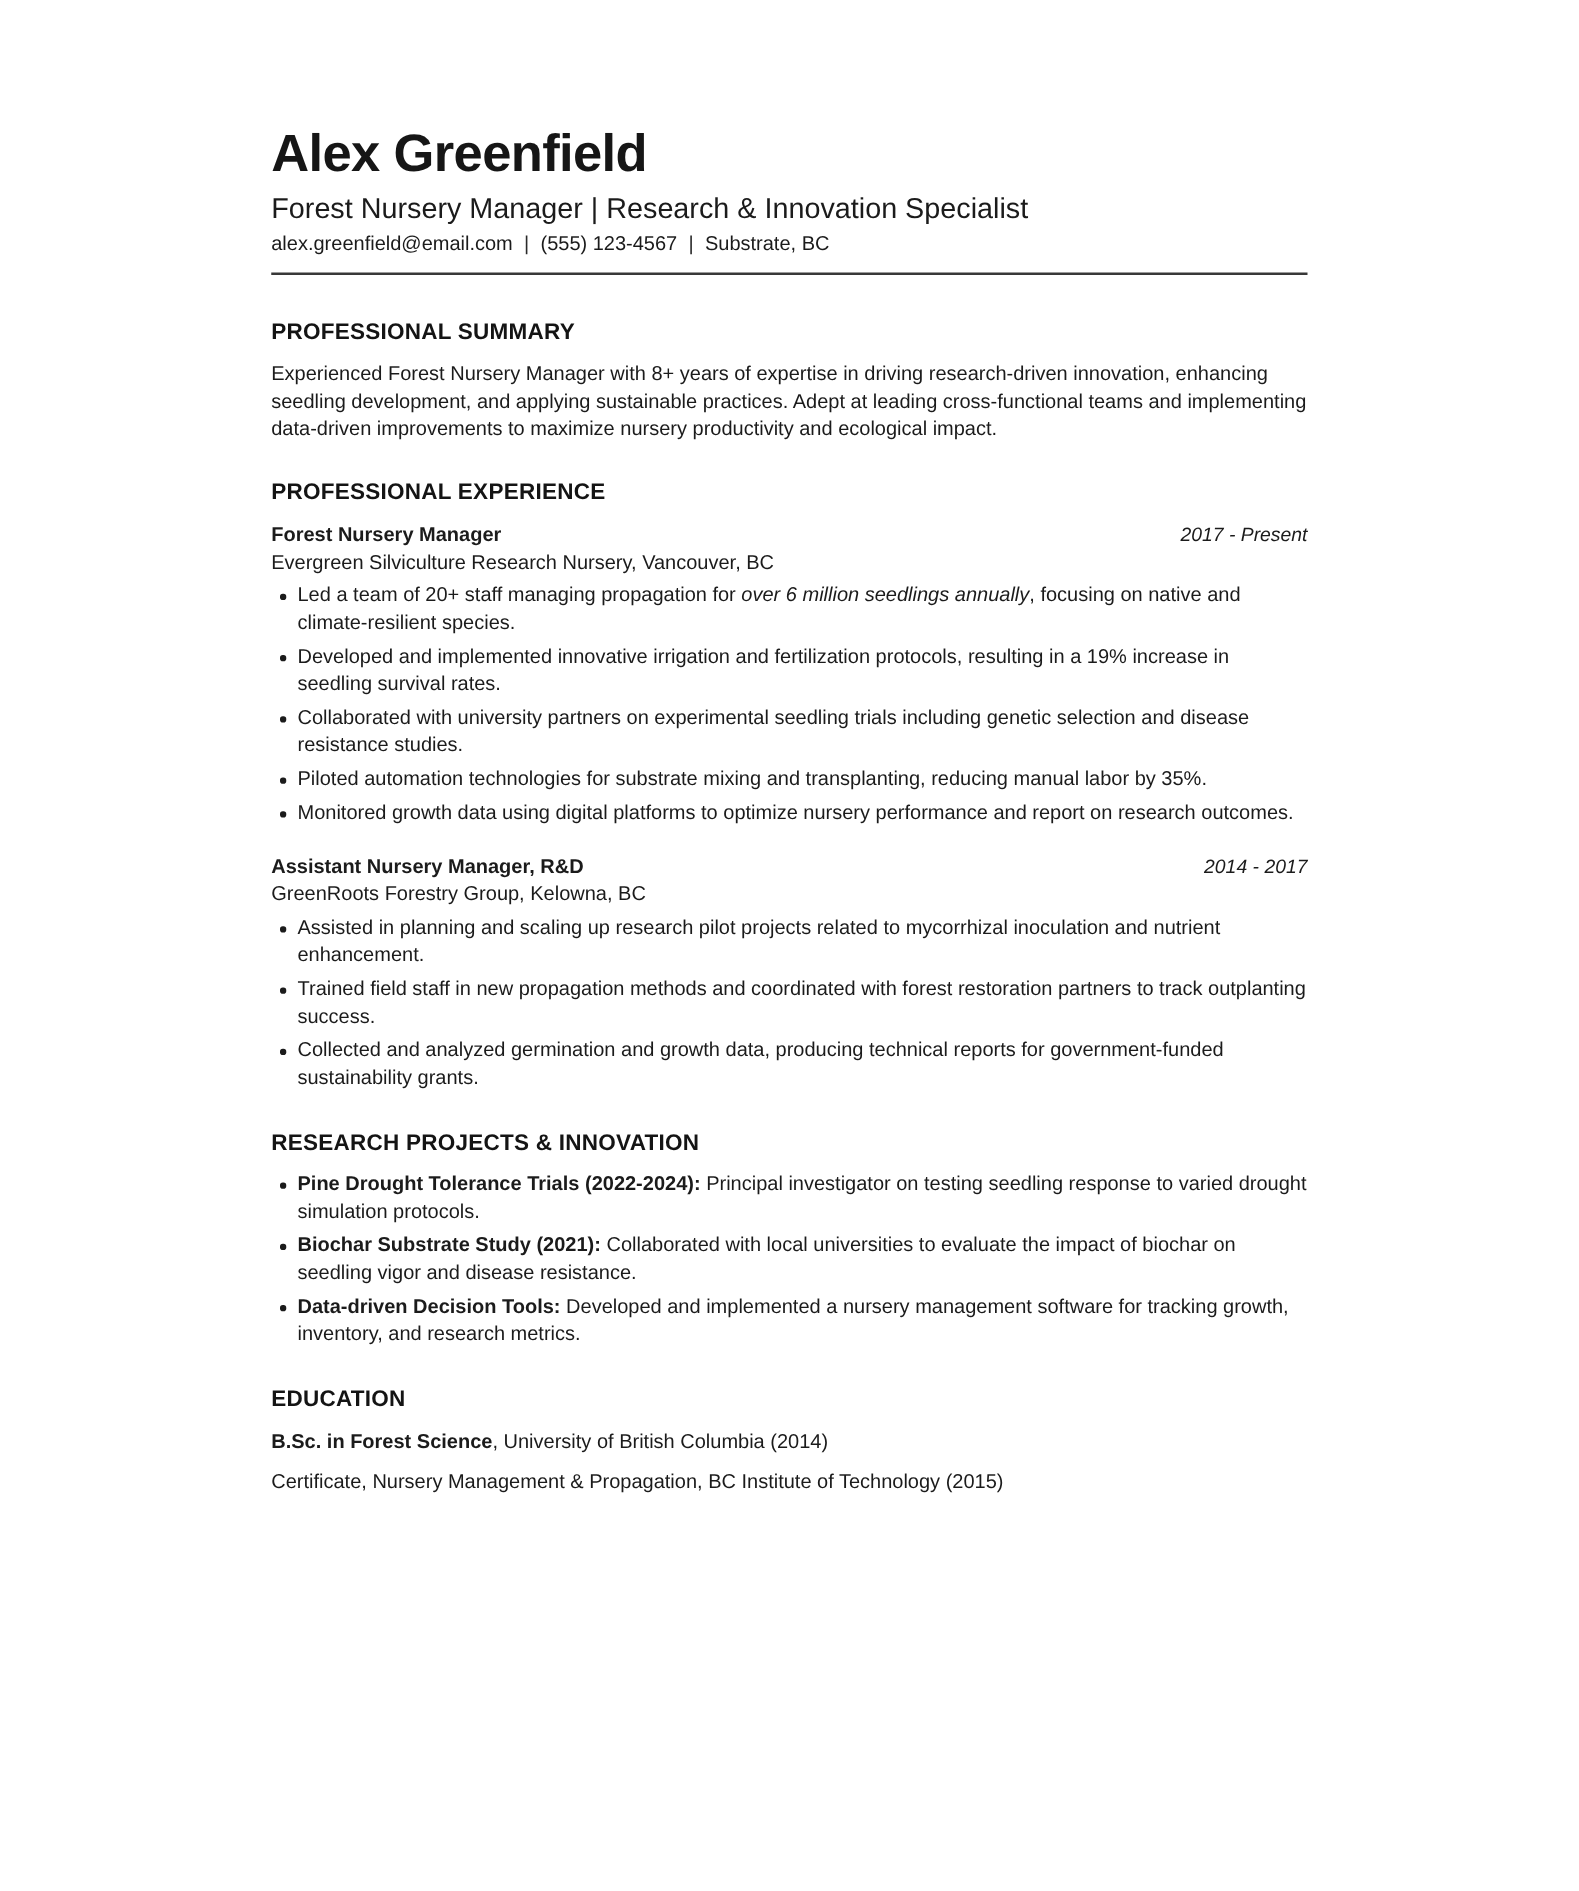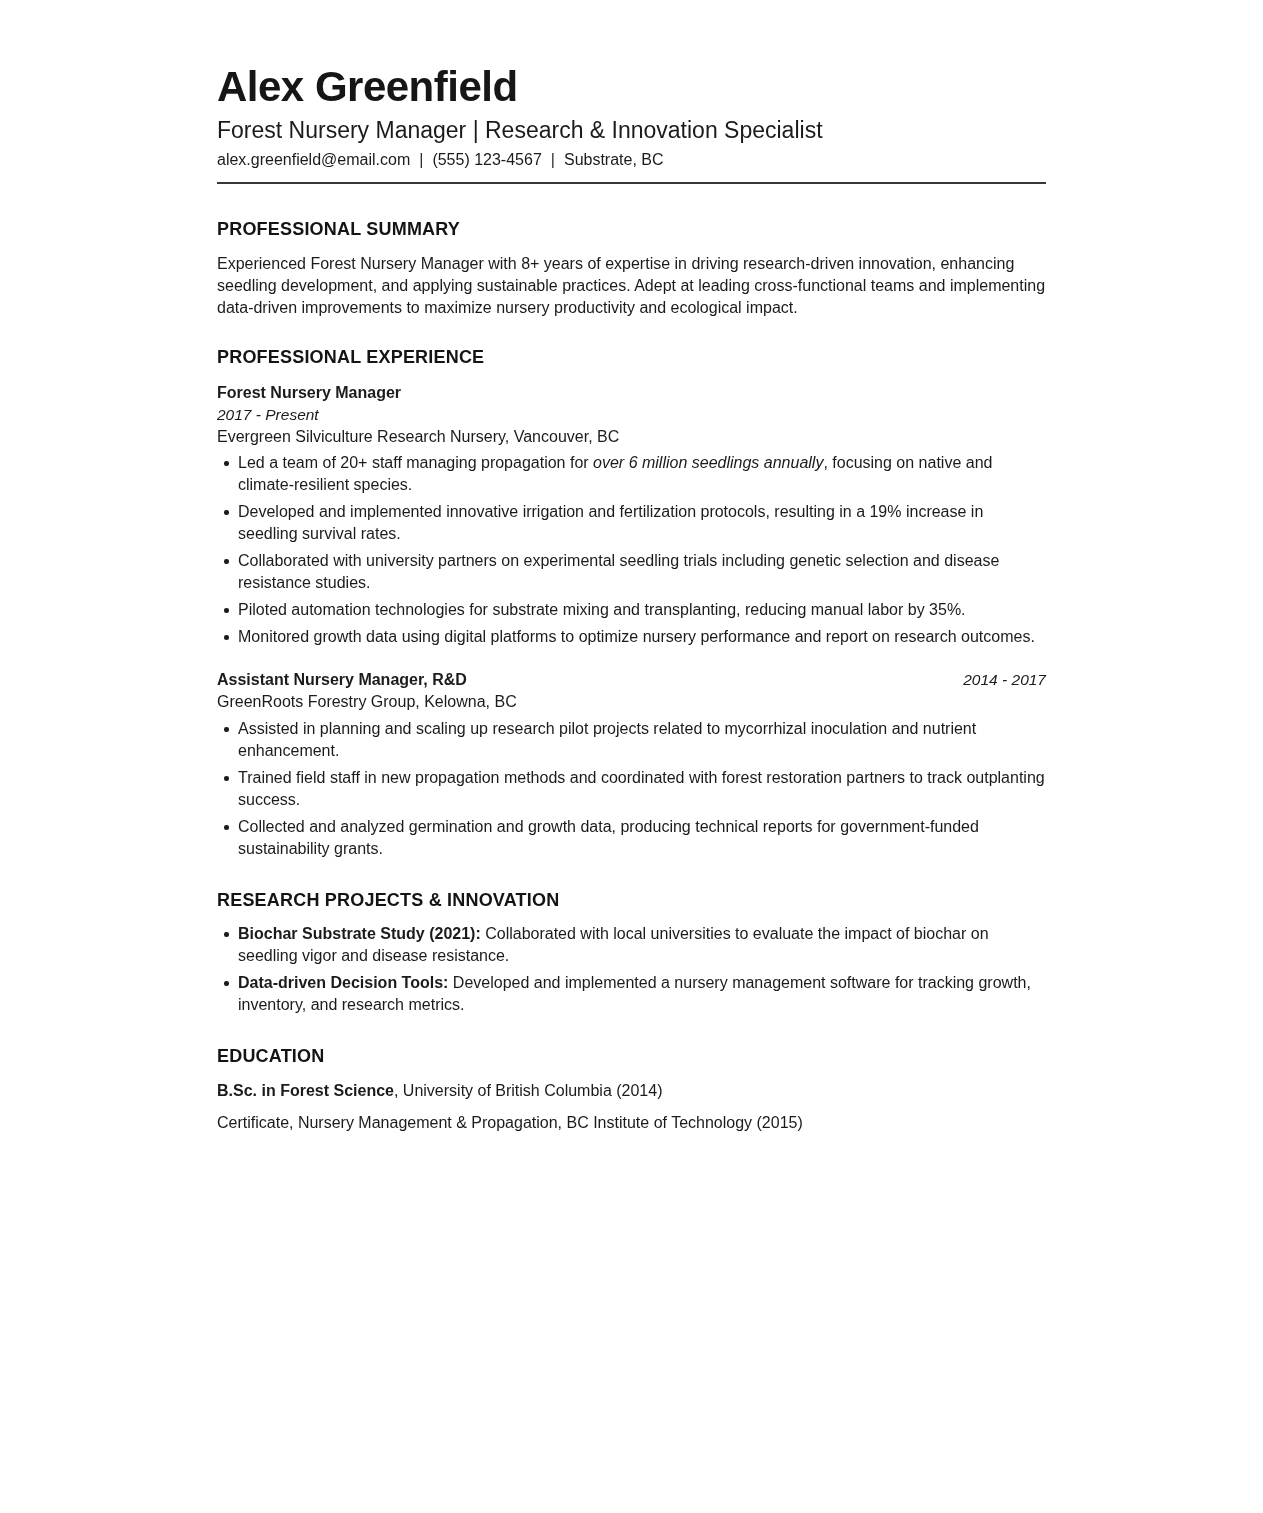--- a/index.html
+++ b/index.html
@@ -8,21 +8,21 @@
     width: 1263px;
     height: 1513px;
     font-family: "Liberation Sans", sans-serif;
     color: #1b1b1b;
     position: relative;
     overflow: hidden;
   }
   .content {
     width: 1263px;
     height: 1203px;            
-    padding: 64px 217px 0 217px;
+    padding: 100px 217px 0 217px;
     overflow: hidden;
   }
   
   .name {
     font-size: 42px;
     line-height: 46px;
     font-weight: 600;
     letter-spacing: -0.5px;
     color: #161616;
   }
@@ -61,21 +61,21 @@
     color: #1b1b1b;
   }
   .summary-text { margin-top: 11px; }
 
   
   .job-header {
     display: flex;
     justify-content: space-between;
     align-items: baseline;
   }
-  .job-header.first  { margin-top: 12px; flex-direction: column; }
+  .job-header.first  { margin-top: 12px; }
   .job-header.second { margin-top: 21px; gap: 20px; }
   .job-title {
     font-size: 16px;
     line-height: 22px;
     font-weight: 700;
   }
   .job-dates {
     font-size: 15.5px;
     line-height: 22px;
     font-style: italic;
@@ -141,20 +141,21 @@
   </div>
   <div class="company">GreenRoots Forestry Group, Kelowna, BC</div>
   <ul class="bullets-2">
     <li><span>Assisted in planning and scaling up research pilot projects related to mycorrhizal inoculation and nutrient enhancement.</span></li>
     <li><span>Trained field staff in new propagation methods and coordinated with forest restoration partners to track outplanting success.</span></li>
     <li><span>Collected and analyzed germination and growth data, producing technical reports for government-funded sustainability grants.</span></li>
   </ul>
 
   <h2 class="research-heading">RESEARCH PROJECTS &amp; INNOVATION</h2>
   <ul class="bullets-3">
+    <li><strong>Pine Drought Tolerance Trials (2022-2024):</strong><span> Principal investigator on testing seedling response to varied drought simulation protocols.</span></li>
     <li><strong>Biochar Substrate Study (2021):</strong><span> Collaborated with local universities to evaluate the impact of biochar on seedling vigor and disease resistance.</span></li>
     <li><strong>Data-driven Decision Tools:</strong><span> Developed and implemented a nursery management software for tracking growth, inventory, and research metrics.</span></li>
   </ul>
 
   <h2 class="education-heading">EDUCATION</h2>
   <p class="edu-line edu-line-1"><strong>B.Sc. in Forest Science</strong><span>, University of British Columbia (2014)</span></p>
   <p class="edu-line edu-line-2"><span>Certificate, Nursery Management &amp; Propagation, BC Institute of Technology (2015)</span></p>
 
 </div>
 

